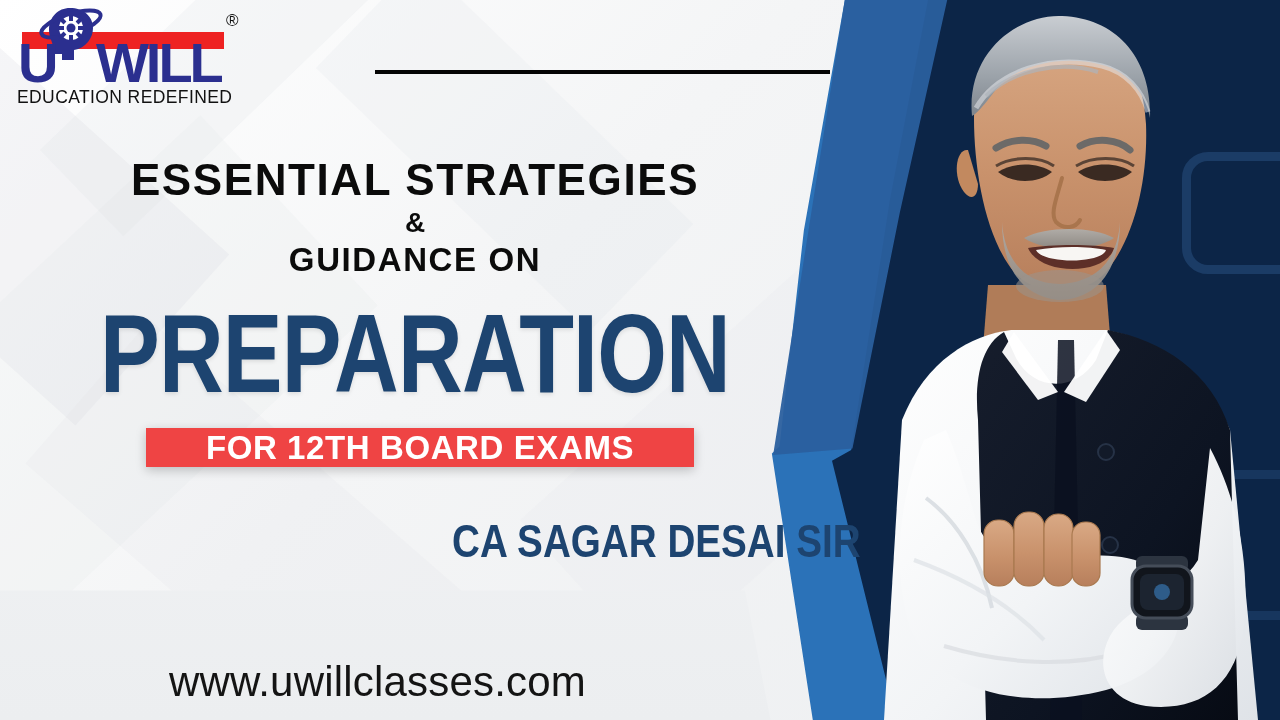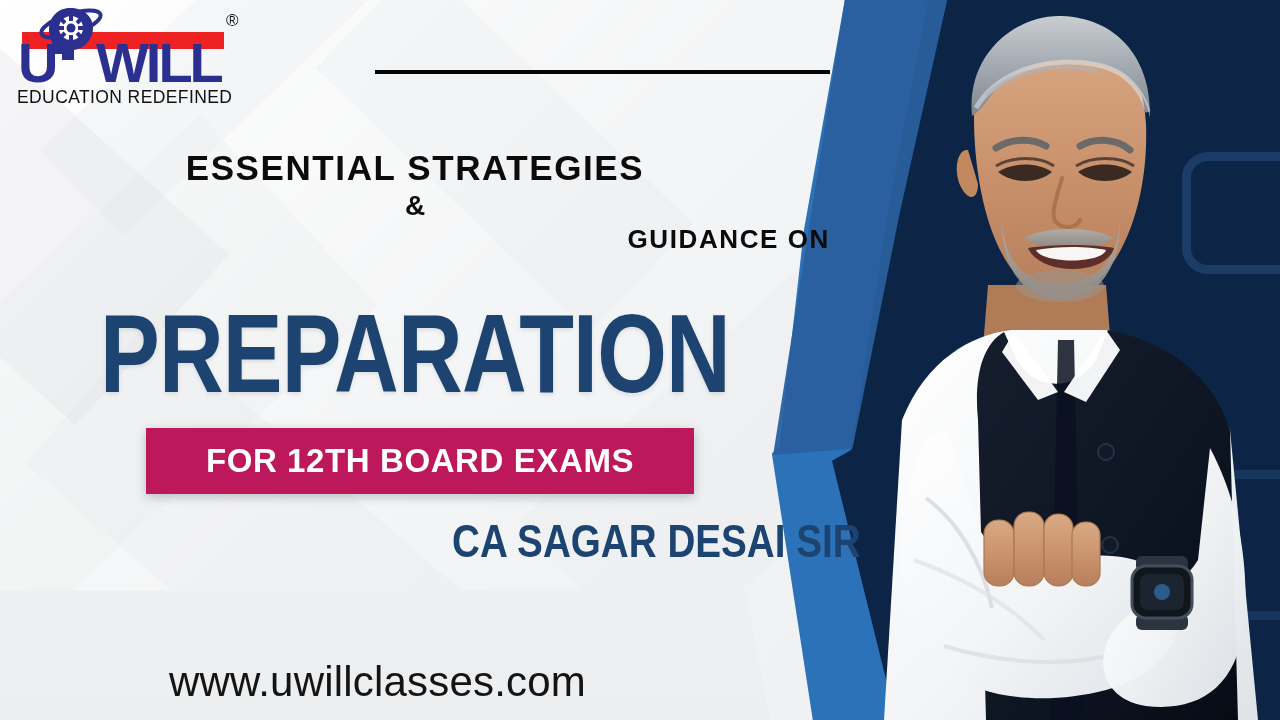--- a/index.html
+++ b/index.html
@@ -114,38 +114,38 @@
 
   
   .head-lines {
     position: absolute;
     left: 0; top: 150px;
     width: 830px;
     text-align: center;
     color: #0b0b0b;
   }
   .head-l1 {
-    font-size: 35px;
+    font-size: 44px;
     font-weight: 700;
     letter-spacing: 1.6px;
     line-height: 1.02;
     white-space: nowrap;
+    margin-top: 8px;
   }
   .head-amp {
     font-size: 28px;
     font-weight: 700;
     line-height: 1.45;
   }
   .head-l2 {
-    font-size: 26px;
+    font-size: 33px;
     font-weight: 700;
     letter-spacing: 1.6px;
     line-height: 1.05;
     white-space: nowrap;
-    text-align: right;
   }
 
   
   .big-word {
     position: absolute;
     left: 0; top: 298px;
     width: 830px;
     text-align: center;
     color: #1d4470;
     font-family: "Liberation Sans Narrow", "Liberation Sans", sans-serif;
@@ -156,22 +156,22 @@
     transform: scaleX(0.80);
     transform-origin: center center;
     white-space: nowrap;
     text-shadow: 0 2px 5px rgba(0,0,0,0.10);
   }
 
   
   .sub-bar {
     position: absolute;
     left: 146px; top: 428px;
-    width: 548px; height: 66px;
-    background: #be185d;
+    width: 548px; height: 39px;
+    background: #ef4444;
     box-shadow: 0 3px 10px rgba(0,0,0,0.22);
     display: flex;
     align-items: center;
     justify-content: center;
   }
   .sub-bar span {
     color: #ffffff;
     font-size: 33px;
     font-weight: 700;
     letter-spacing: 0.6px;

